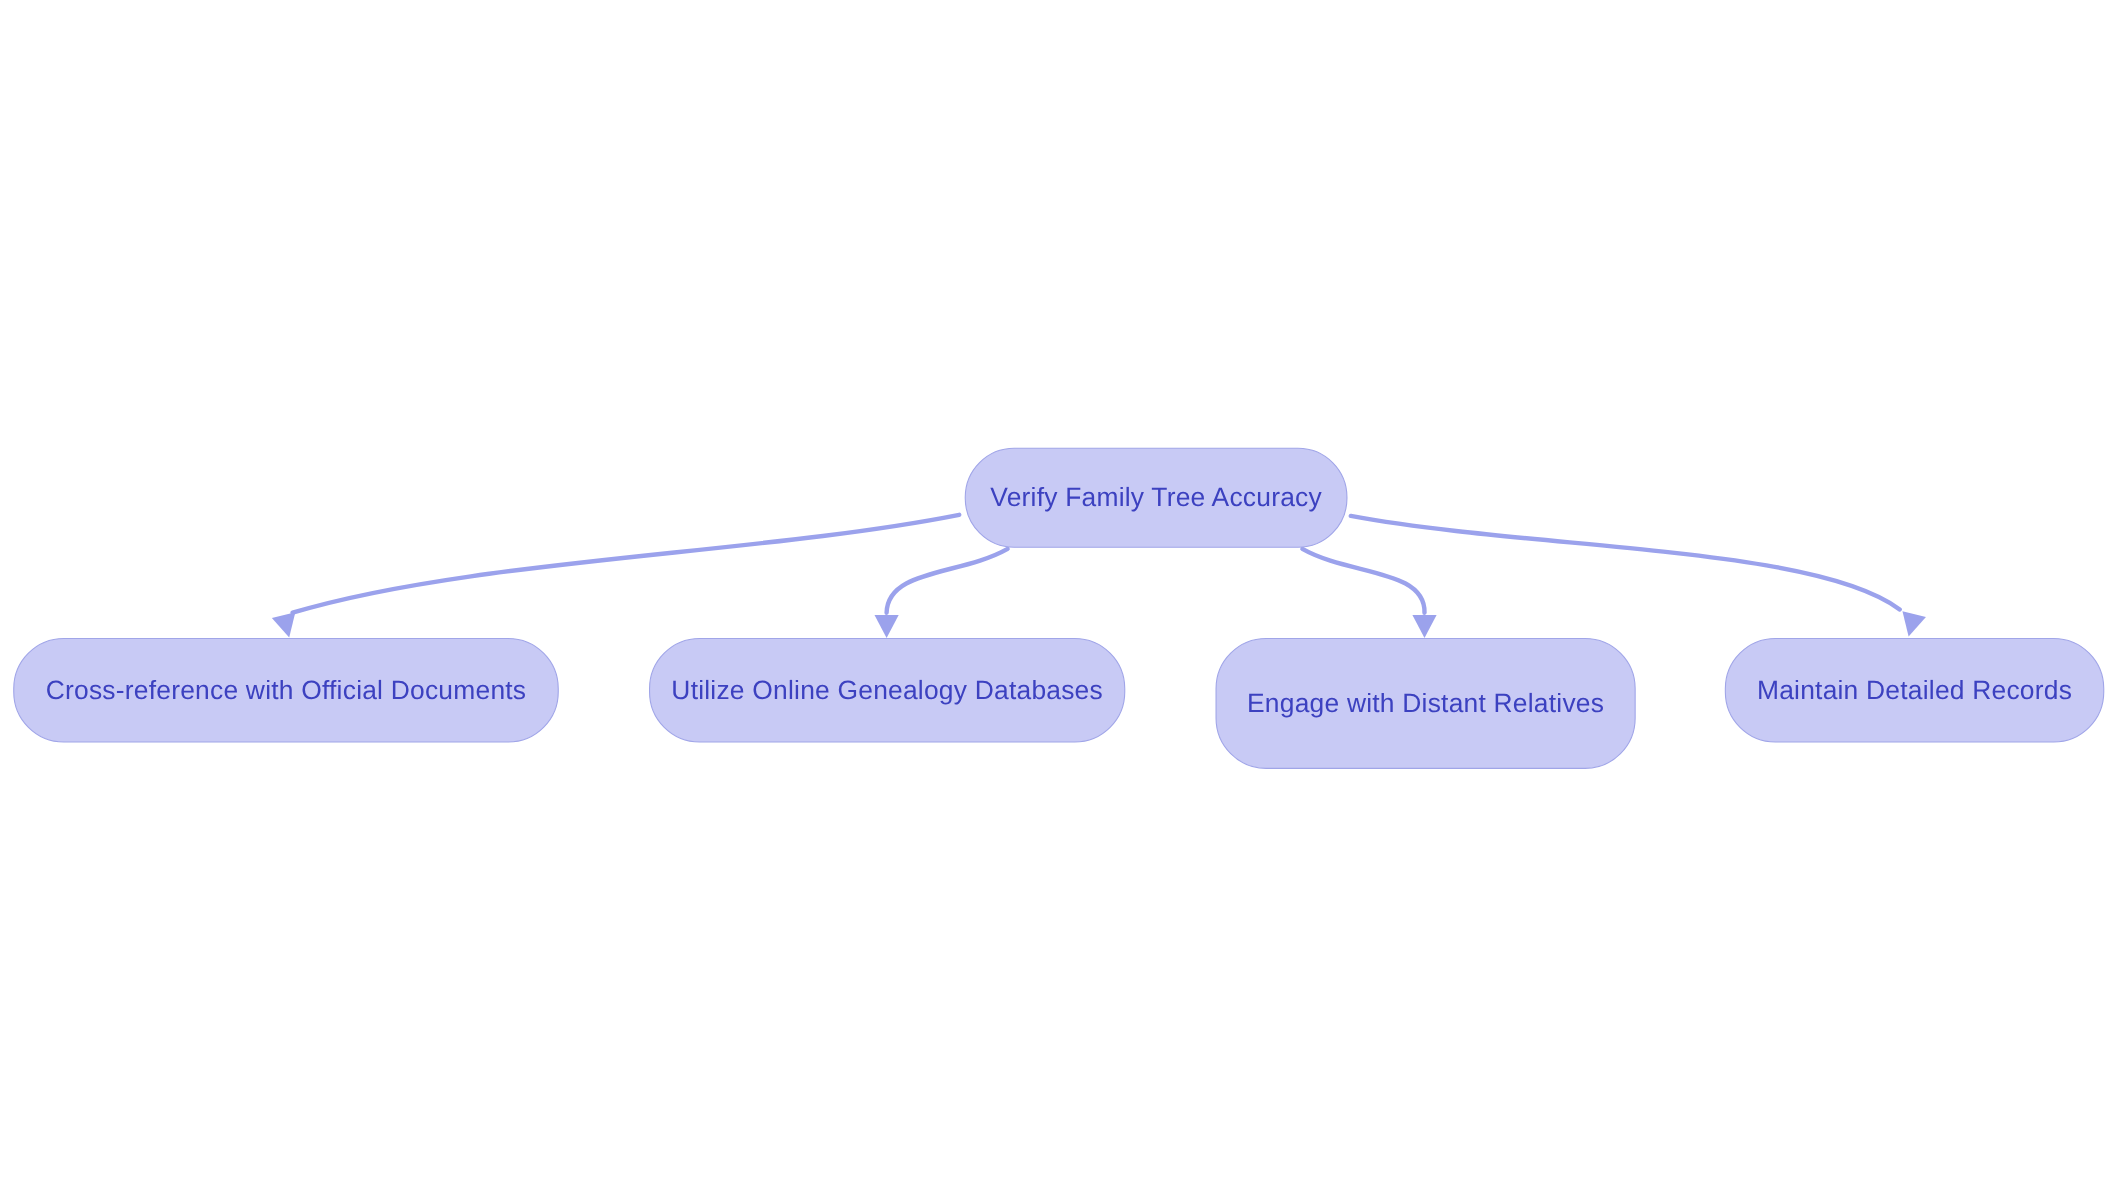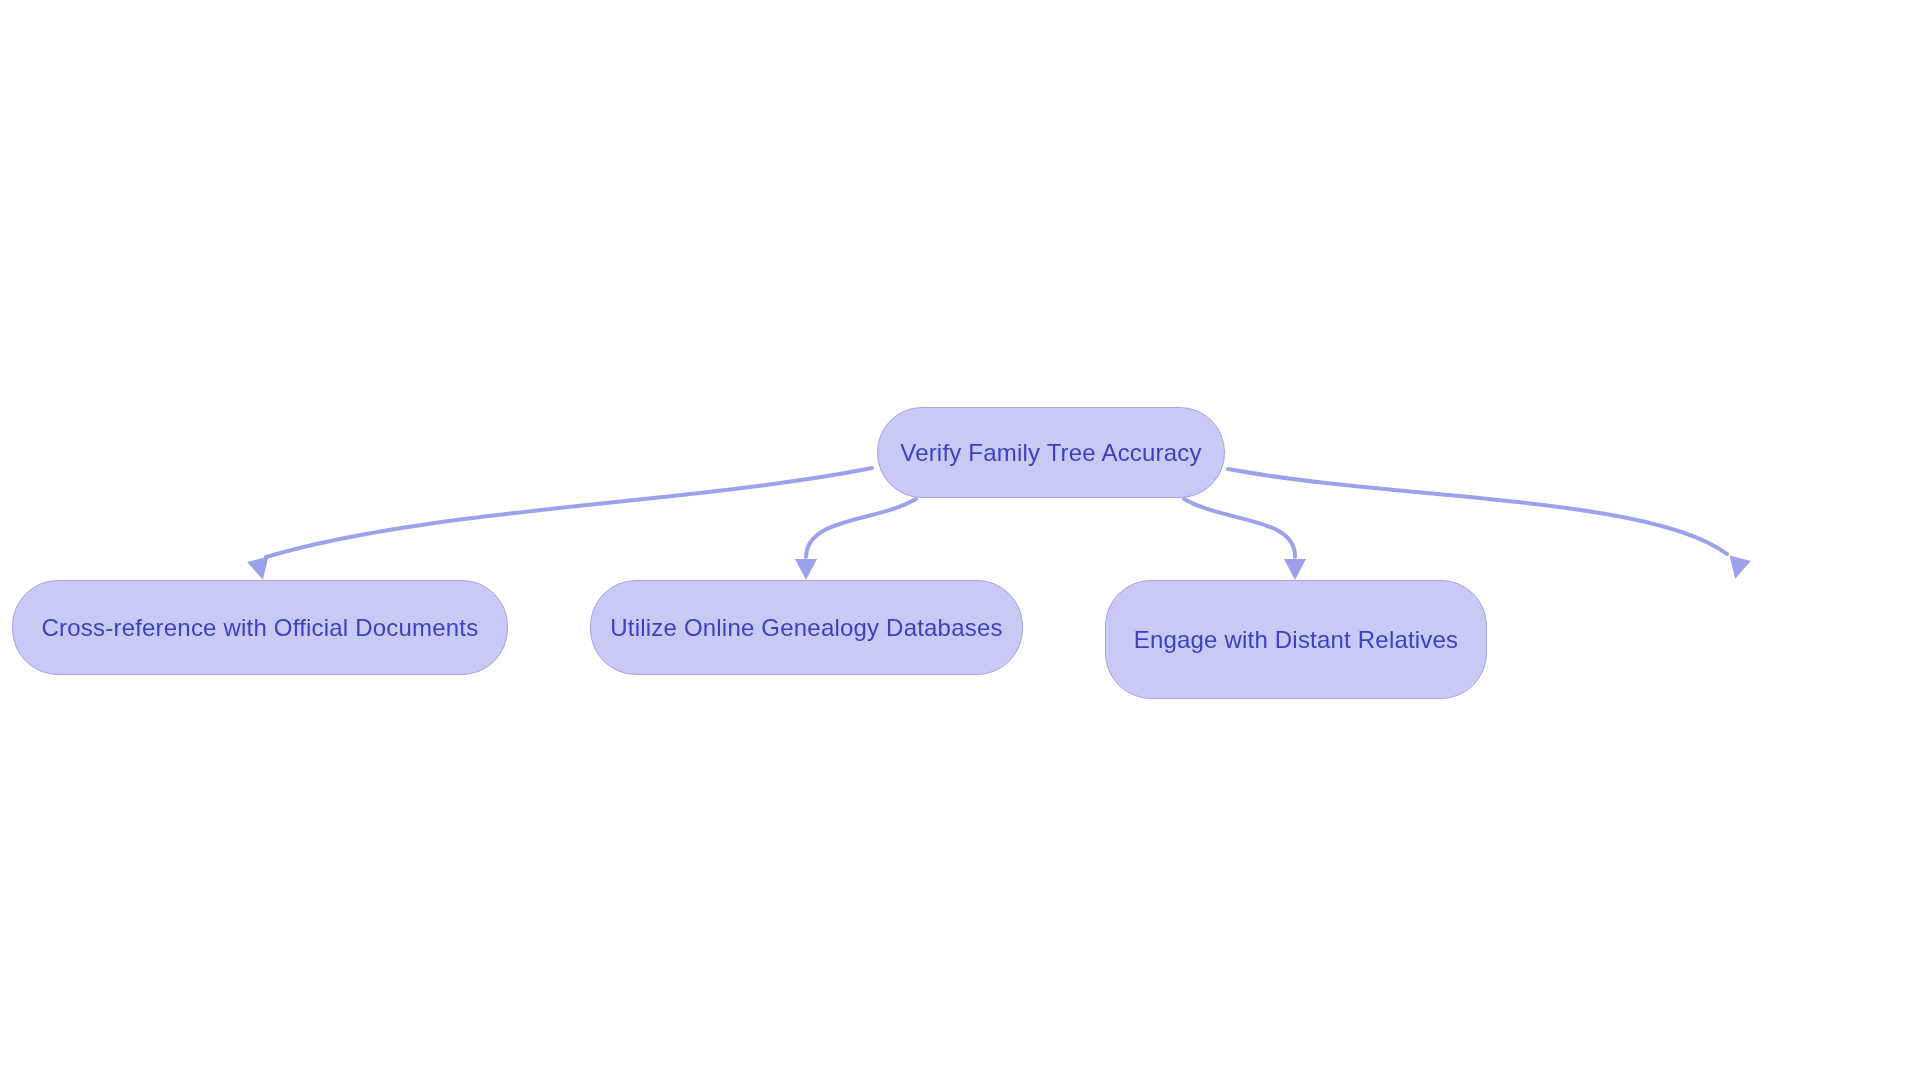--- a/index.html
+++ b/index.html
@@ -93,14 +93,17 @@
   </div>
 
   <div class="node node-child-1">
     <span class="node-label">Cross-reference with Official Documents</span>
   </div>
 
   <div class="node node-child-3">
     <span class="node-label">Engage with Distant Relatives</span>
   </div>
 
+  <div class="node node-child-4">
+    <span class="node-label">Maintain Detailed Records</span>
+  </div>
 
 </div>
 
 </body></html>

